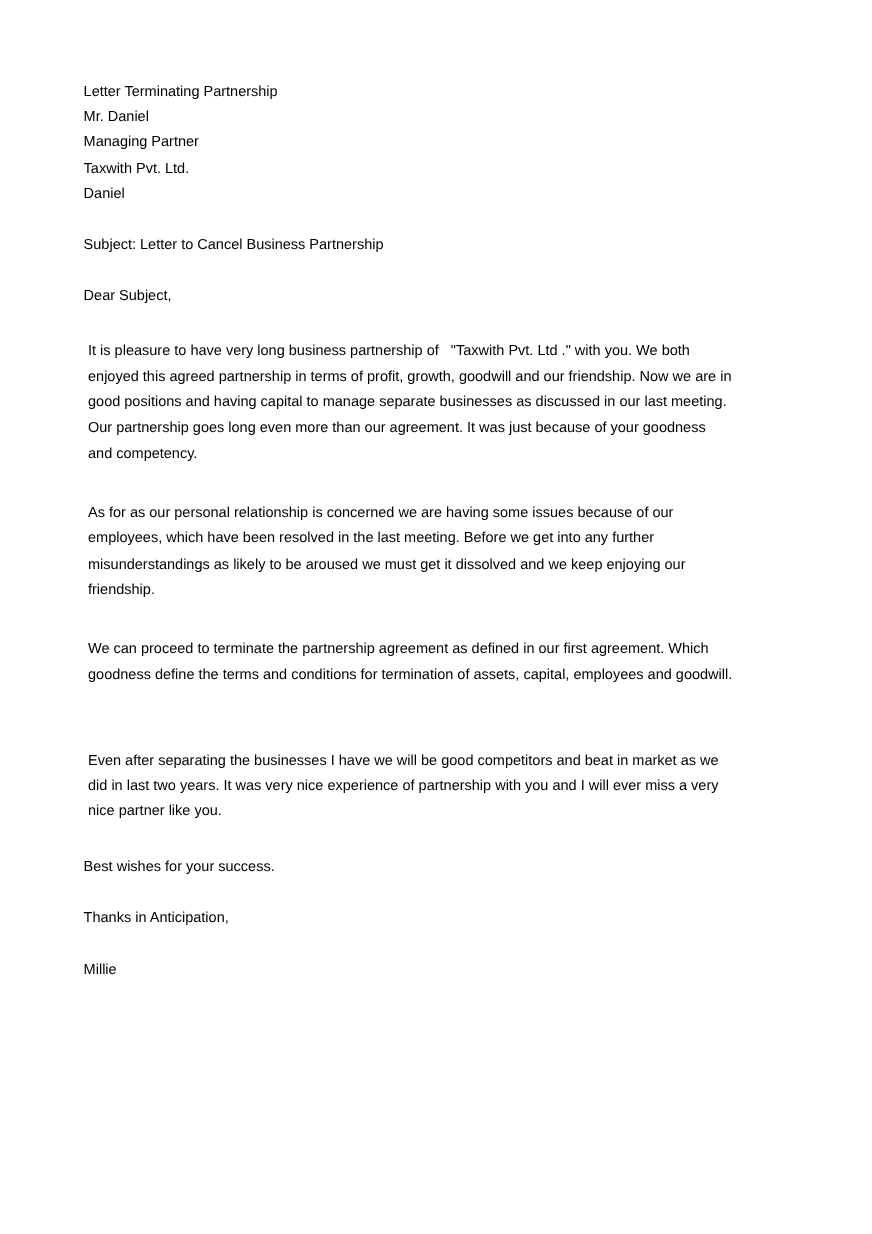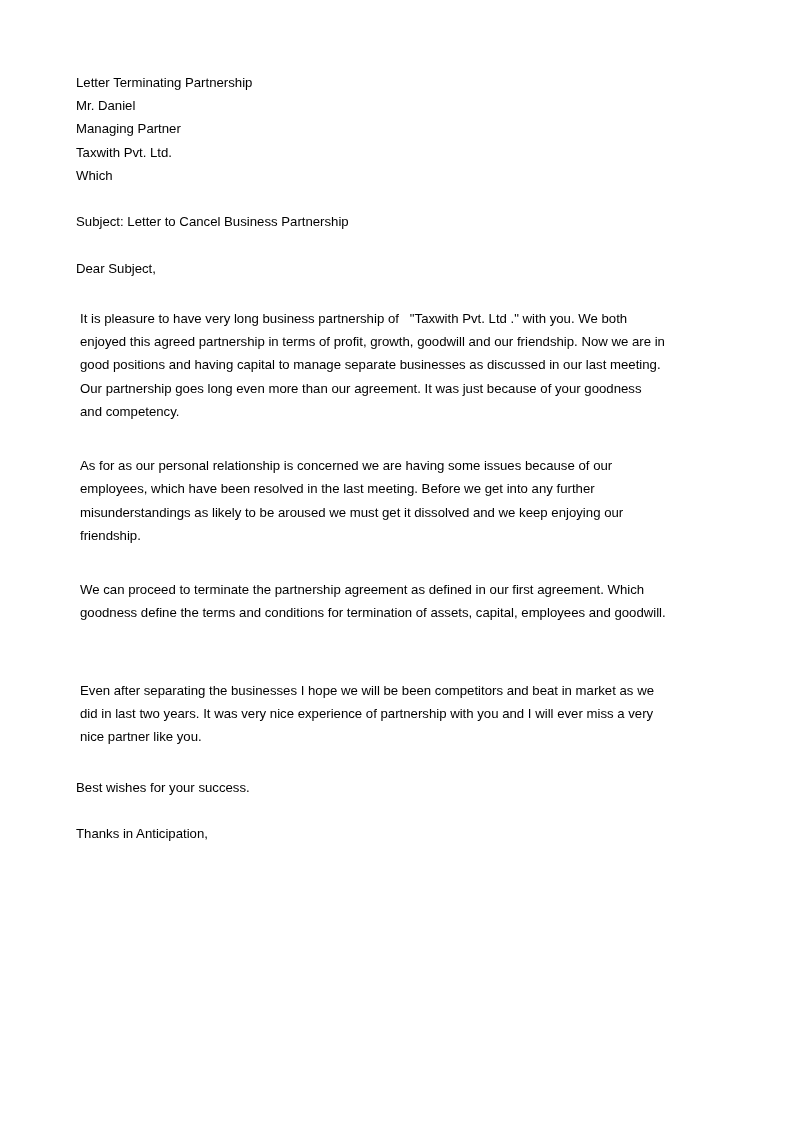--- a/index.html
+++ b/index.html
@@ -48,21 +48,21 @@
 </head>
 <body>
 
 <div class="page">
   <div class="letter">
 
     <div class="addr-line">Letter Terminating Partnership</div>
     <div class="addr-line">Mr. Daniel</div>
     <div class="addr-line">Managing Partner</div>
     <div class="addr-line">Taxwith Pvt. Ltd.</div>
-    <div class="addr-line">Which</div>
+    <div class="addr-line">Daniel</div>
 
     <div class="spacer"></div>
 
     <div class="subject-line">Subject: Letter to Cancel Business Partnership</div>
 
     <div class="spacer"></div>
 
     <div class="salutation-line">Dear Subject,</div>
 
     <div class="spacer"></div>
@@ -75,27 +75,28 @@
 
     <div class="spacer"></div>
 
     <p class="body-para">We can proceed to terminate the partnership agreement as defined in our first agreement. Which goodness define the terms and conditions for termination of assets, capital, employees and goodwill.</p>
 
     <div class="spacer"></div>
 
 
     <div class="spacer"></div>
 
-    <p class="body-para">Even after separating the businesses I hope we will be been competitors and beat in market as we did in last two years. It was very nice experience of partnership with you and I will ever miss a very nice partner like you.</p>
+    <p class="body-para">Even after separating the businesses I have we will be good competitors and beat in market as we did in last two years. It was very nice experience of partnership with you and I will ever miss a very nice partner like you.</p>
 
     <div class="spacer"></div>
 
     <div class="closing-line">Best wishes for your success.</div>
 
     <div class="spacer"></div>
 
     <div class="closing-line">Thanks in Anticipation,</div>
 
     <div class="spacer"></div>
 
+    <div class="closing-line">Millie</div>
 
   </div>
 </div>
 
 </body></html>

